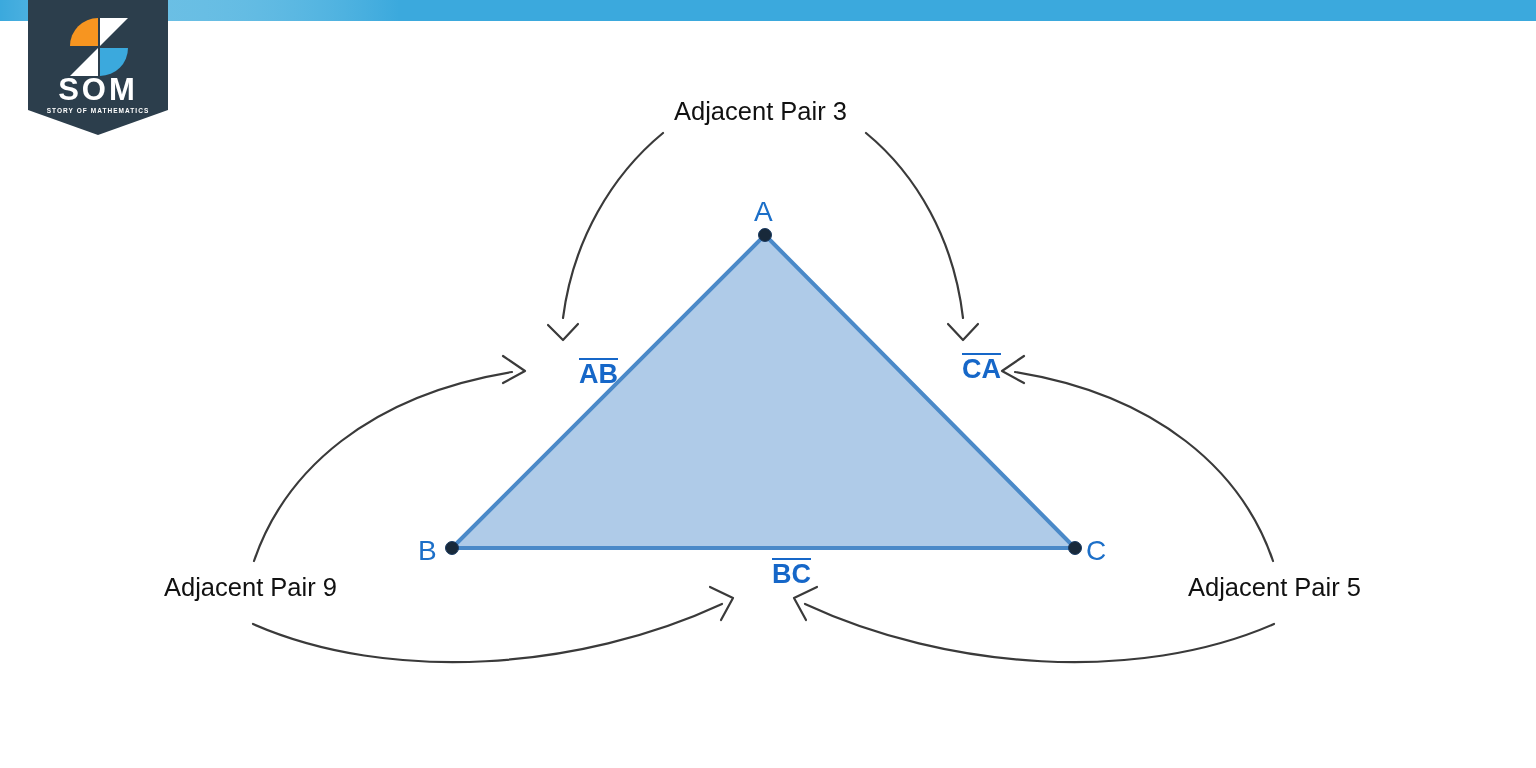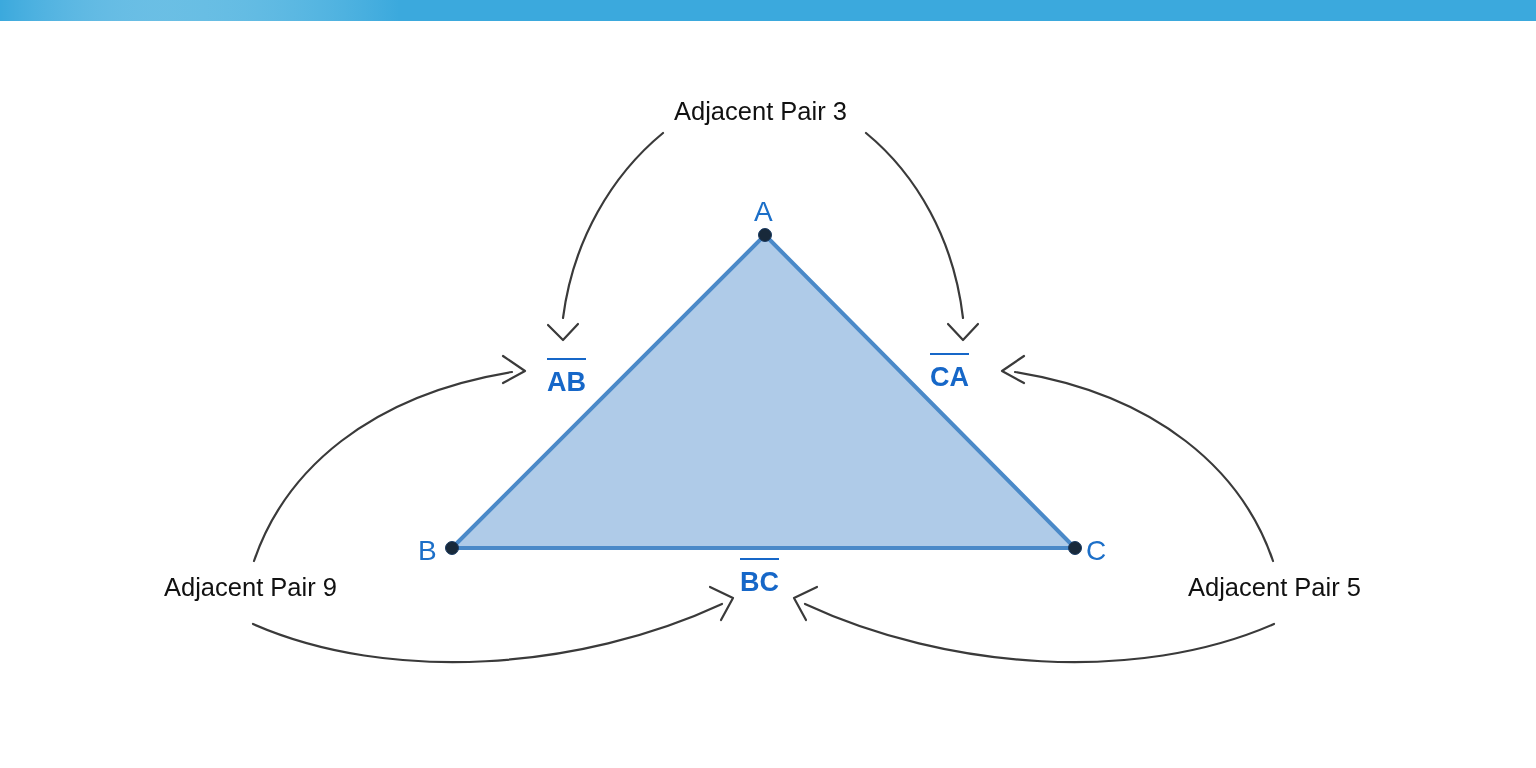--- a/index.html
+++ b/index.html
@@ -60,21 +60,22 @@
   }
   .seg-label{
     color:#1667C8;
     font-size:27px;
     font-weight:bold;
     font-family:"Liberation Sans", sans-serif;
   }
   .seg-label .bartxt{
     display:inline-block;
     border-top:2.5px solid #1667C8;
-    padding-top:9px;
+    padding-top:1px;
+    margin-left:32px;
   }
 </style>
 </head>
 <body>
 
 <div id="stage">
 
   <svg class="bar" id="top-bar" width="1536" height="21" viewBox="0 0 1536 21">
     <defs>
       <linearGradient id="gradTop" x1="0" y1="0" x2="1" y2="0">
@@ -92,20 +93,34 @@
       <linearGradient id="gradBot" x1="0" y1="0" x2="1" y2="0">
         <stop offset="0%" stop-color="#ffffff" stop-opacity="0"></stop>
         <stop offset="12%" stop-color="#8FD0EA" stop-opacity="0.55"></stop>
         <stop offset="26%" stop-color="#3BA9DD" stop-opacity="1"></stop>
         <stop offset="100%" stop-color="#3BA9DD" stop-opacity="1"></stop>
       </linearGradient>
     </defs>
     <rect x="0" y="0" width="1536" height="21" fill="url(#gradBot)"></rect>
   </svg>
 
+  <div id="logo">
+    <svg class="plate" width="140" height="135" viewBox="0 0 140 135">
+      <path d="M0 0 H140 V110 L70 135 L0 110 Z" fill="#2C3E4C"></path>
+
+      <g transform="translate(40,16)">
+        <path d="M30 2 L30 30 L2 30 A28 28 0 0 1 30 2 Z" fill="#F79520"></path>
+        <path d="M32 2 L60 2 L32 30 Z" fill="#FFFFFF"></path>
+        <path d="M30 32 L30 60 L2 60 Z" fill="#FFFFFF"></path>
+        <path d="M32 32 L60 32 A28 28 0 0 1 32 60 Z" fill="#3BA9DD"></path>
+      </g>
+    </svg>
+    <div class="wordmark">SOM</div>
+    <div class="tagline">STORY OF MATHEMATICS</div>
+  </div>
 
   <svg id="figure-svg" width="1536" height="768" viewBox="0 0 1536 768">
 
     <polygon points="765,235 1075,548 452,548" fill="#AFCBE8" stroke="#4A89C8" stroke-width="4" stroke-linejoin="round"></polygon>
 
     <circle cx="765" cy="235" r="6.5" fill="#18293A" stroke="#1A3B63" stroke-width="1"></circle>
     <circle cx="452" cy="548" r="6.5" fill="#18293A" stroke="#1A3B63" stroke-width="1"></circle>
     <circle cx="1075" cy="548" r="6.5" fill="#18293A" stroke="#1A3B63" stroke-width="1"></circle>
 
     <g fill="none" stroke="#3A3A3A" stroke-width="2.2" stroke-linecap="round">

